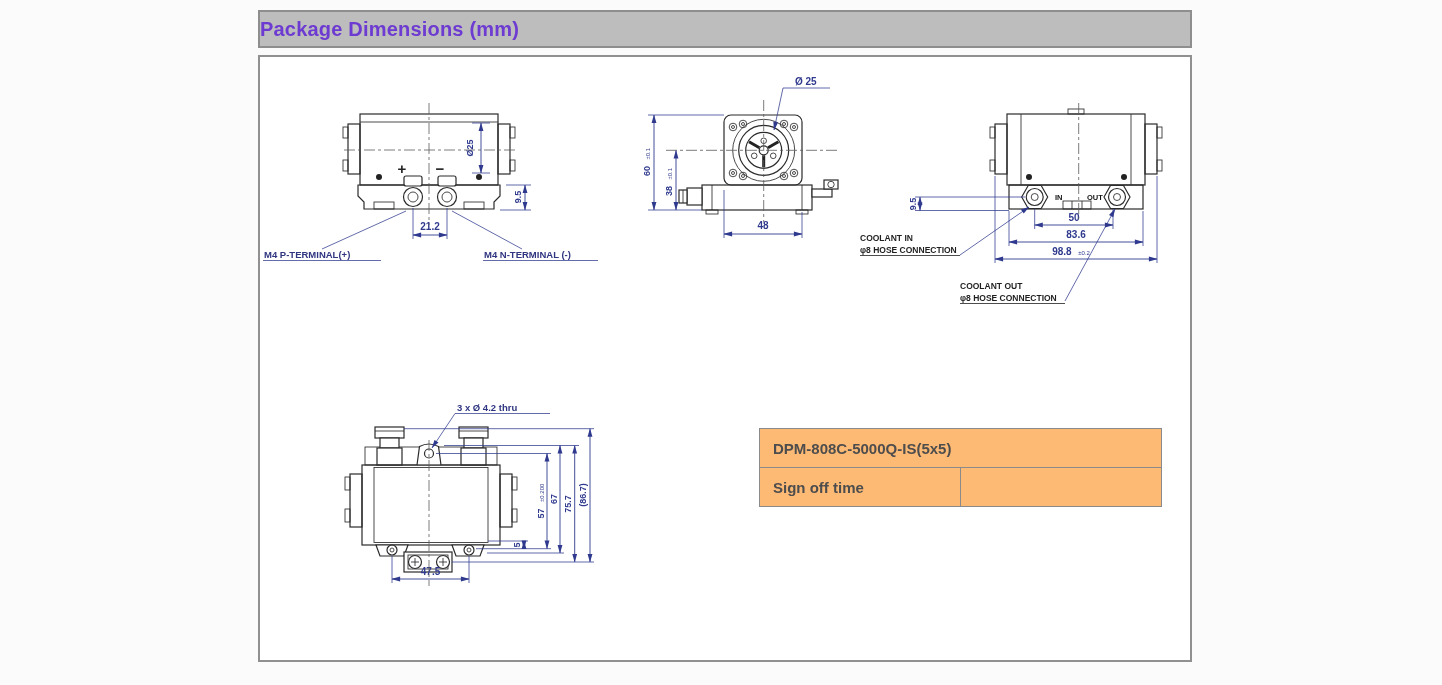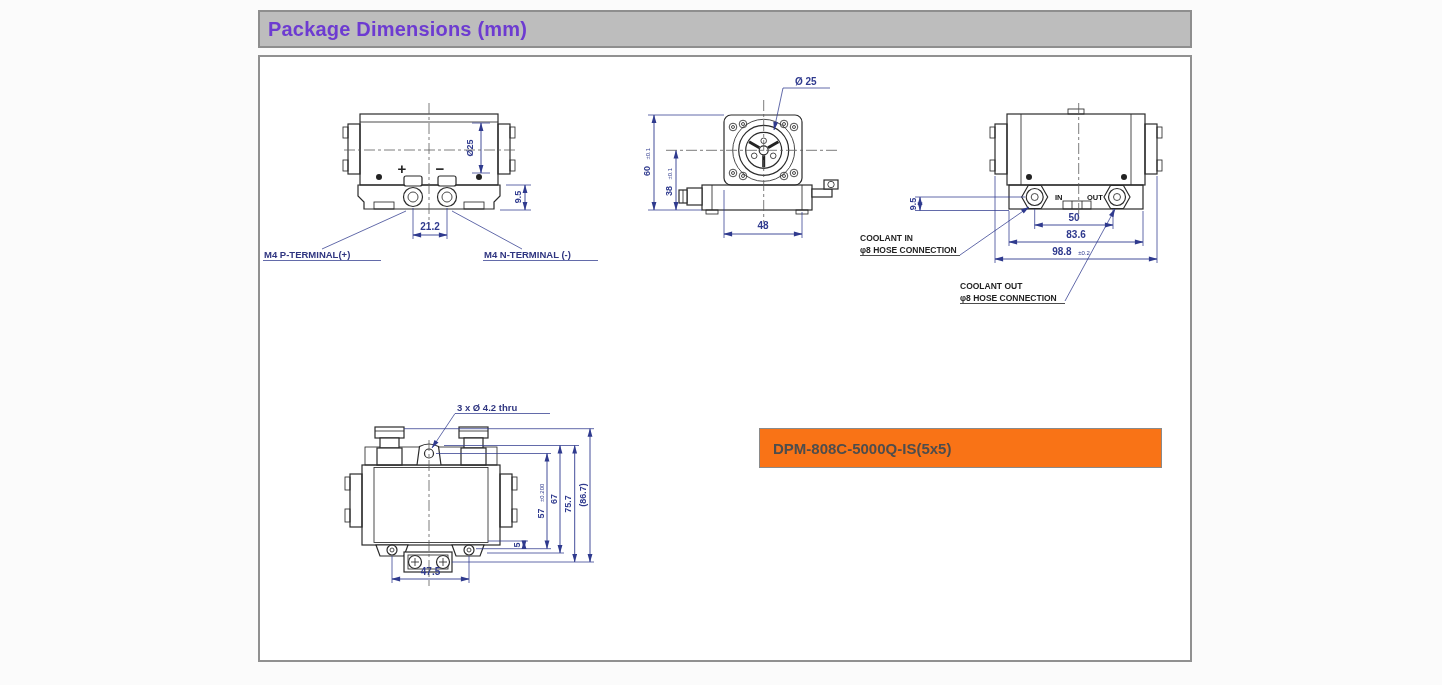--- a/index.html
+++ b/index.html
@@ -1,38 +1,38 @@
 <!DOCTYPE html>
 <html><head>
 <meta charset="utf-8">
 <title>Package Dimensions</title>
 <style>
   html,body{margin:0;padding:0;}
   body{width:1442px;height:685px;background:#fbfbfb;font-family:"Liberation Sans",sans-serif;position:relative;overflow:hidden;}
   .sheet-header{position:absolute;left:258px;top:10px;width:934px;height:38px;background:#bdbdbd;border:2px solid #8e8e8e;box-sizing:border-box;display:flex;align-items:center;}
-  .sheet-header .title{color:#6d3bd1;font-size:20px;font-weight:bold;margin-left:8px;letter-spacing:0.2px;}
+  .sheet-header .title{color:#6d3bd1;font-size:20px;font-weight:bold;letter-spacing:0.2px;}
   .sheet-body{position:absolute;left:258px;top:55px;width:934px;height:607px;background:#ffffff;border:2px solid #909090;box-sizing:border-box;}
   .drawing{position:absolute;}
   
   .out{stroke:#2b2b2b;stroke-width:1.2;fill:none}
   .outw{stroke:#2b2b2b;stroke-width:1.2;fill:#ffffff}
   .out2{stroke:#2b2b2b;stroke-width:0.85;fill:none}
   .cl{stroke:#5a5a5a;stroke-width:0.8;fill:none;stroke-dasharray:11 3 3 3}
   .dim{stroke:#2f3a8e;stroke-width:0.9;fill:none}
   .ext{stroke:#2f3a8e;stroke-width:0.75;fill:none}
   .dimtxt{font:700 10px "Liberation Sans",sans-serif;fill:#2f3a8e}
   .dimtxt9{font:700 9px "Liberation Sans",sans-serif;fill:#2f3a8e}
   .tol{font:400 6px "Liberation Sans",sans-serif;fill:#2f3a8e}
   .lbl{font:700 9.5px "Liberation Sans",sans-serif;fill:#2f3580}
   .sm{font:700 8.5px "Liberation Sans",sans-serif;fill:#1f1f1f}
   .pm{font:700 15px "Liberation Sans",sans-serif;fill:#222}
   .inout{font:700 7.5px "Liberation Sans",sans-serif;fill:#111}
   
   .signoff{position:absolute;left:499px;top:371px;width:403px;border-collapse:collapse;table-layout:fixed;}
-  .signoff td{border:1.6px solid #8a8a8a;height:38px;color:#4d4d4d;font-size:15px;font-weight:bold;padding:0 0 0 13px;background:#f97316;}
+  .signoff td{border:1.6px solid #8a8a8a;height:38px;color:#4d4d4d;font-size:15px;font-weight:bold;padding:0 0 0 13px;background:#fdba74;}
   .signoff td.blank{padding:0;}
 </style>
 </head>
 <body>
 
 <div class="sheet-header">
   <span class="title">Package Dimensions (mm)</span>
 </div>
 
 <div class="sheet-body">
@@ -318,16 +318,20 @@
     <g>
       <line class="cl" x1="97" y1="40" x2="97" y2="186"></line>
     </g>
   </svg>
 
   <table class="signoff">
     <tbody>
         <tr>
       <td colspan="2">DPM-808C-5000Q-IS(5x5)</td>
     </tr>
+    <tr>
+      <td>Sign off time</td>
+      <td class="blank"></td>
+    </tr>
   </tbody>
     </table>
 
 </div>
 
 </body></html>

